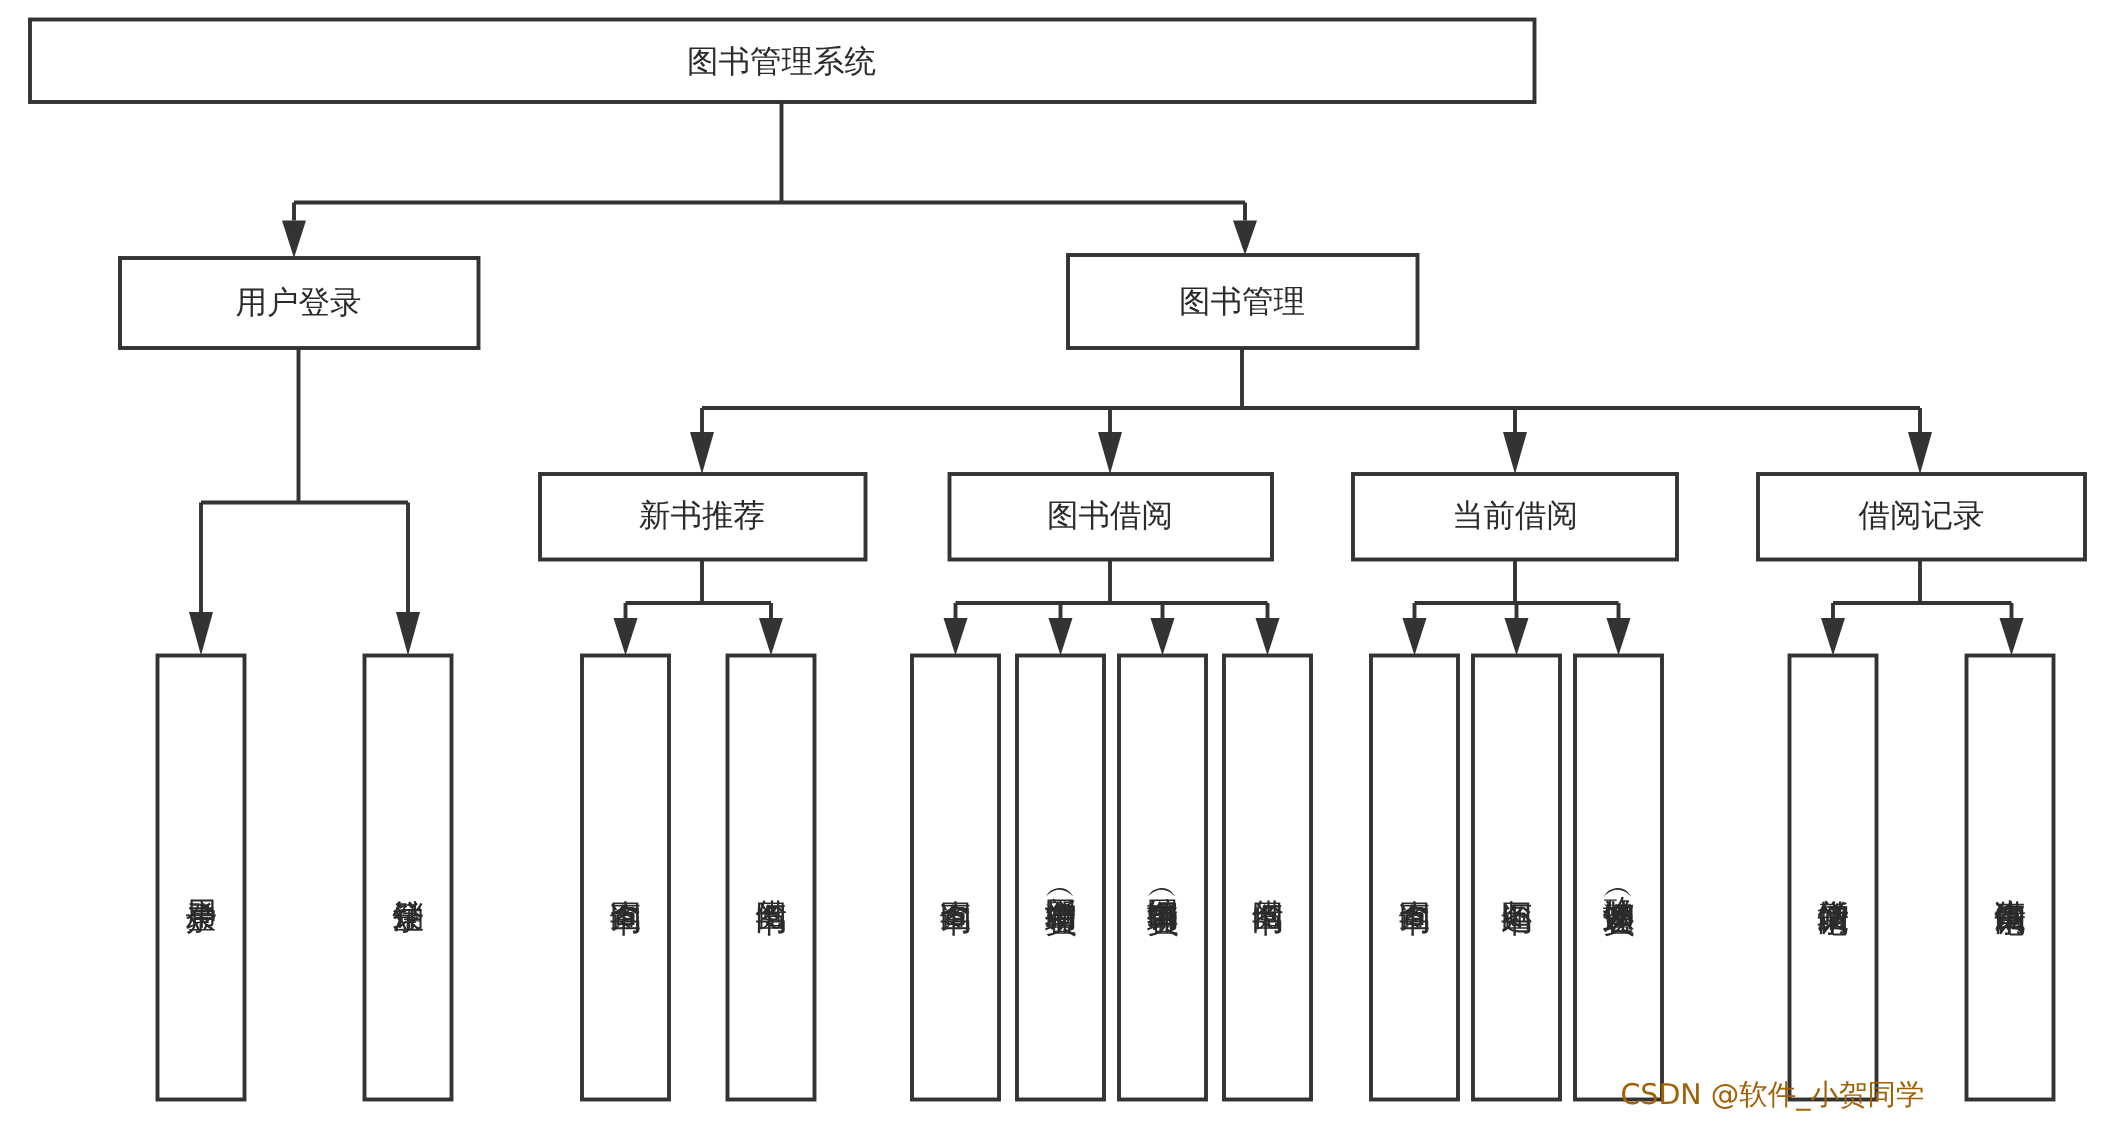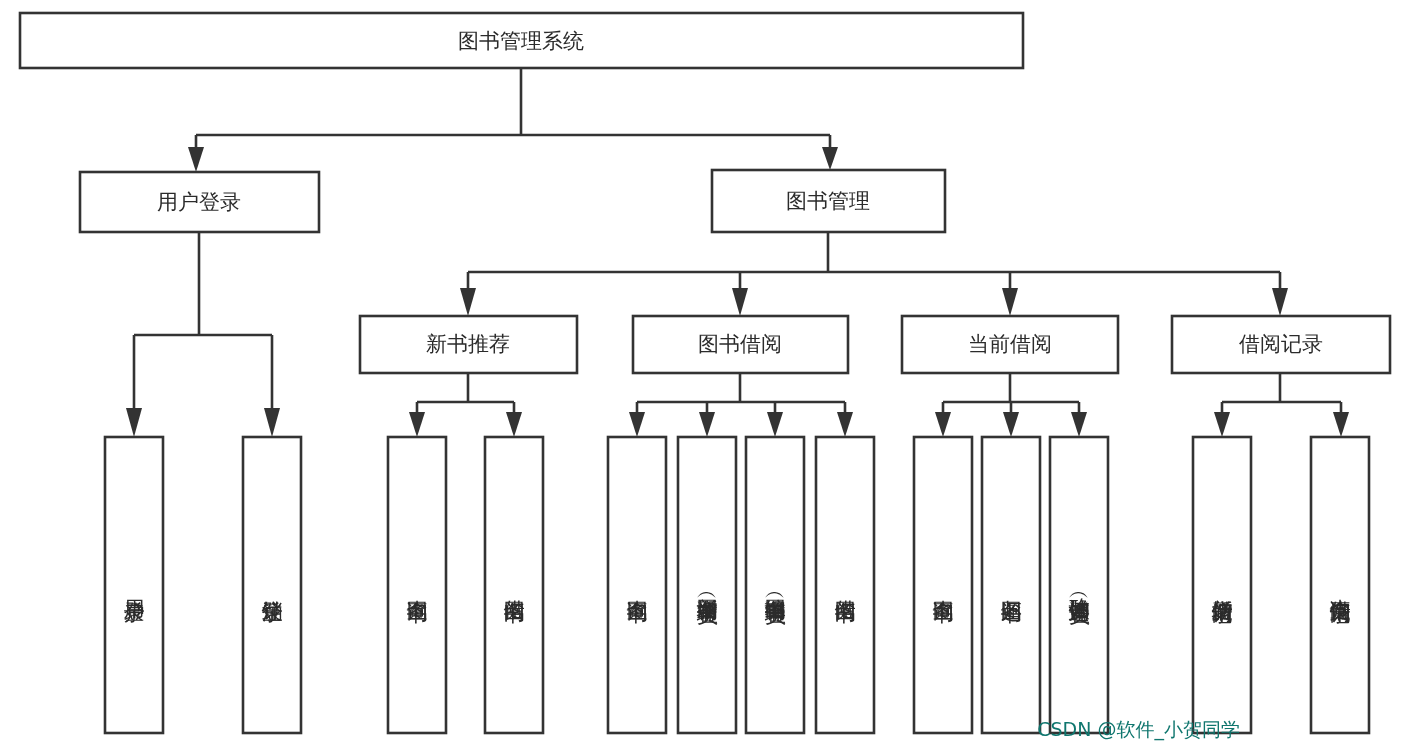--- a/index.html
+++ b/index.html
@@ -11,20 +11,21 @@
     width: 1405px;
     height: 747px;
     font-family: "DejaVu Sans", "Liberation Sans", sans-serif;
     overflow: hidden;
   }
   #diagram-root {
     position: relative;
     width: 1248px;
     height: 747px;
     background: #ffffff;
+    padding-left: 43px;
   }
   svg#tree-svg {
     position: absolute;
     left: 0;
     top: 0;
     width: 1405px;
     height: 747px;
     display: block;
   }
   .node-box {
@@ -66,21 +67,21 @@
     letter-spacing: 1px;
     white-space: nowrap;
     text-align: center;
   }
   .watermark {
     position: absolute;
     right: 8px;
     bottom: 4px;
     font-family: "DejaVu Sans", "Liberation Sans", sans-serif;
     font-size: 19px;
-    color: #0f766e;
+    color: #a16207;
     white-space: nowrap;
     pointer-events: none;
   }
 </style>
 </head>
 <body>
 
 <div id="diagram-root">
 
   <svg id="tree-svg" viewBox="0 0 1405 747">

